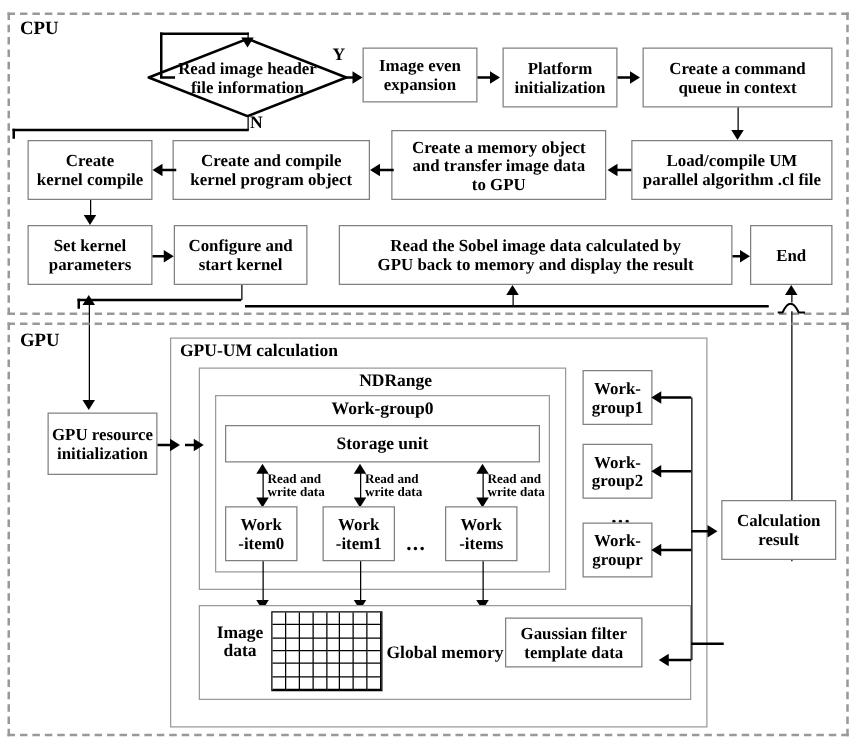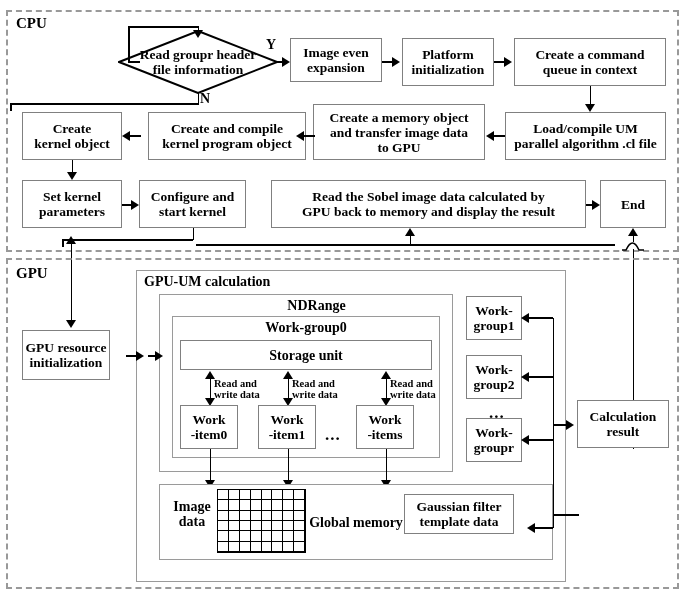--- a/index.html
+++ b/index.html
@@ -50,34 +50,34 @@
 <div id="stage">
 
   <div class="region" style="left:6px;top:10px;width:673px;height:242px;"></div>
   <div class="region-label" style="left:16px;top:16px;">CPU</div>
 
 
   <div class="diamond-wrap" style="left:118px;top:30px;width:160px;height:64px;">
     <svg width="160" height="64" style="position:absolute;left:0;top:0;">
       <polygon points="80,1 159,32 80,63 1,32" fill="#ffffff" stroke="#000000" stroke-width="2"></polygon>
     </svg>
-    <div class="diamond-txt" style="white-space:pre-line;">Read groupr header
+    <div class="diamond-txt" style="white-space:pre-line;">Read image header
 file information</div>
   </div>
 
   <div class="box" style="left:290px;top:38px;width:92px;height:44px;white-space:pre-line;">Image even
 expansion</div>
   <div class="box" style="left:402px;top:38px;width:92px;height:48px;white-space:pre-line;">Platform
 initialization</div>
   <div class="box" style="left:514px;top:38px;width:152px;height:48px;white-space:pre-line;">Create a command
 queue in context</div>
 
   <div class="box" style="left:22px;top:112px;width:100px;height:48px;white-space:pre-line;">Create
-kernel object</div>
-  <div class="box" style="left:148px;top:112px;width:158px;height:48px;white-space:pre-line;">Create and compile
+kernel compile</div>
+  <div class="box" style="left:138px;top:112px;width:158px;height:48px;white-space:pre-line;">Create and compile
 kernel program object</div>
   <div class="box" style="left:505px;top:112px;width:161px;height:48px;white-space:pre-line;">Load/compile UM
 parallel algorithm .cl file</div>
   <div class="box" style="left:313px;top:104px;width:172px;height:56px;white-space:pre-line;">Create a memory object
 and transfer image data
 to GPU</div>
 
   <div class="box" style="left:22px;top:180px;width:100px;height:48px;white-space:pre-line;">Set kernel
 parameters</div>
   <div class="box" style="left:139px;top:180px;width:107px;height:48px;white-space:pre-line;">Configure and
@@ -144,21 +144,21 @@
   <div class="ln vl" style="left:632.5px;top:249px;height:200px;"></div>
   <div class="ln vl" style="left:632.5px;top:232px;height:10px;"></div>
   <svg width="22" height="14" style="position:absolute;left:622px;top:238px;">
     <path d="M0,12 L4,12 Q10.5,-2 17,12 L22,12" fill="none" stroke="#000" stroke-width="1.6"></path>
   </svg>
   <div class="ar ar-u" style="left:628px;top:228px;"></div>
 
   <div class="region" style="left:6px;top:258px;width:673px;height:331px;"></div>
   <div class="region-label" style="left:16px;top:266px;">GPU</div>
 
-  <div class="box" style="left:22px;top:330px;width:88px;height:50px;white-space:pre-line;">GPU resource
+  <div class="box" style="left:38px;top:330px;width:88px;height:50px;white-space:pre-line;">GPU resource
 initialization</div>
 
   <div class="container" style="left:136px;top:270px;width:430px;height:312px;"></div>
   <div class="ctitle" style="left:144px;top:274px;width:180px;text-align:left;">GPU-UM calculation</div>
 
   <div class="container" style="left:159px;top:294px;width:294px;height:178px;"></div>
   <div class="ctitle" style="left:159px;top:298px;width:315px;">NDRange</div>
 
   <div class="container" style="left:172px;top:316px;width:268px;height:142px;"></div>
   <div class="ctitle" style="left:172px;top:320px;width:268px;">Work-group0</div>

